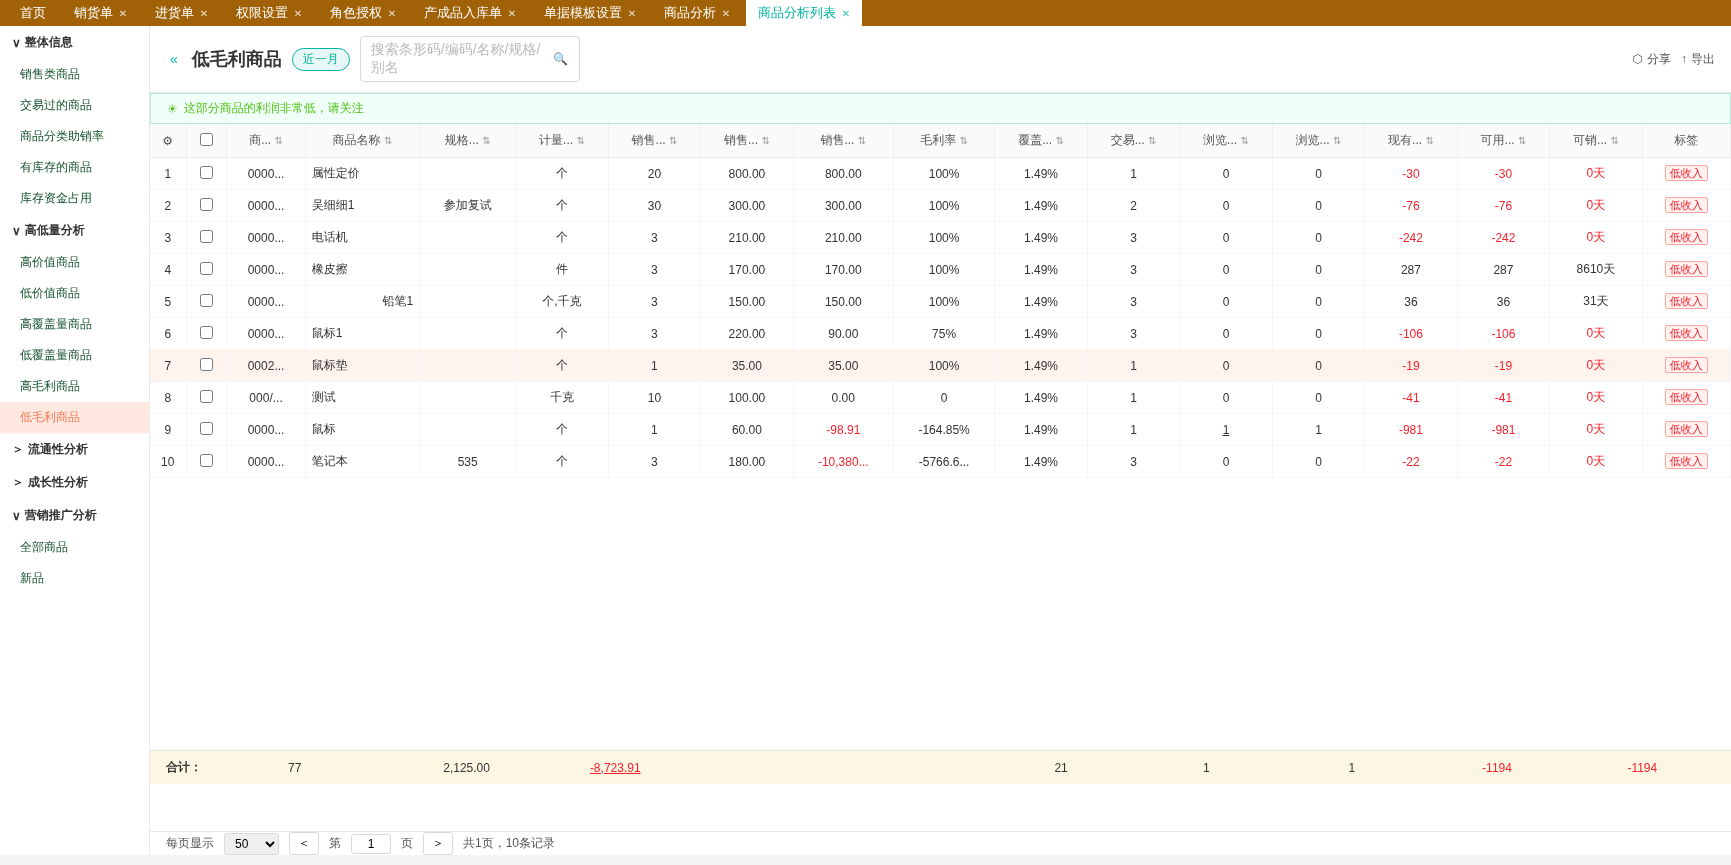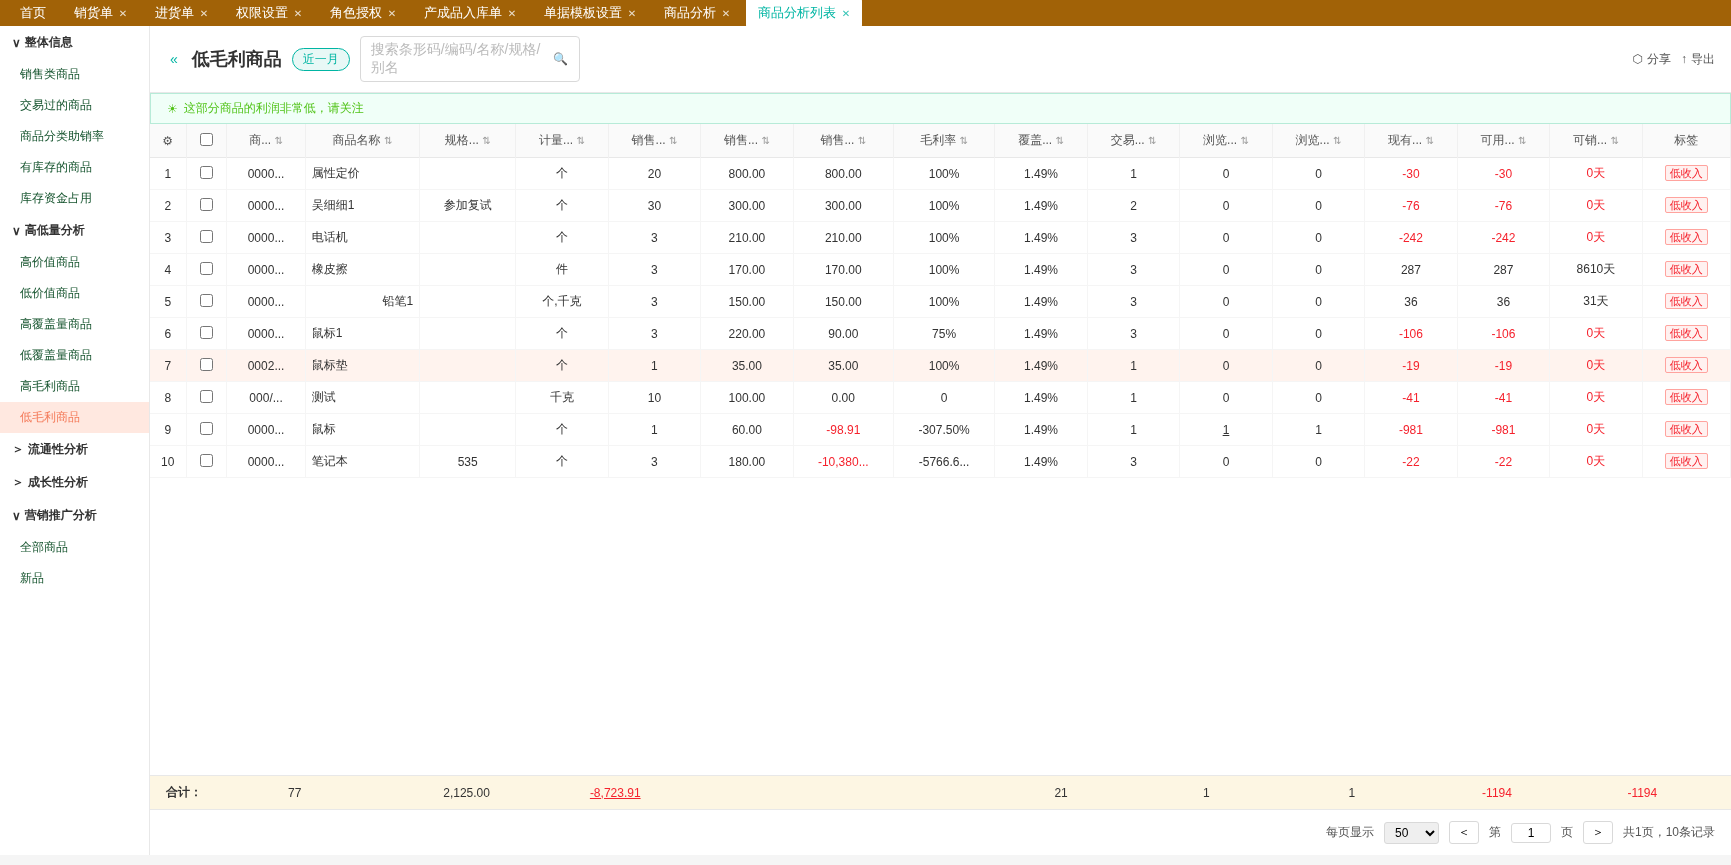--- a/index.html
+++ b/index.html
@@ -172,25 +172,26 @@
       gap: 0;
     }
     .footer-label { font-weight: bold; margin-right: 20px; }
 
     
     .pagination {
       background: #fff;
       border-top: 1px solid #e8e8e8;
       display: flex;
       align-items: center;
-      justify-content: flex-end;
-      padding: 11px 16px;
+      justify-content: flex-start;
+      padding: 0 16px;
       gap: 10px;
       font-size: 12px;
       color: #555;
+      margin-top: 47px;
     }
     .page-size-select {
       border: 1px solid #d9d9d9;
       border-radius: 3px;
       padding: 2px 6px;
       font-size: 12px;
     }
     .page-nav-btn {
       border: 1px solid #d9d9d9;
       background: #fff;
@@ -517,21 +518,21 @@
             <tr>
       <td>9</td>
       <td><input type="checkbox" style=""></td>
       <td>0000...</td>
       <td style="text-align:left;">鼠标</td>
       <td></td>
       <td>个</td>
       <td>1</td>
       <td>60.00</td>
       <td class="red-text">-98.91</td>
-      <td>-307.50%</td>
+      <td>-164.85%</td>
       <td>1.49%</td>
       <td>1</td>
       <td class="underline">1</td>
       <td>1</td>
       <td class="red-text">-981</td>
       <td class="red-text">-981</td>
       <td class="red-text">0天</td>
       <td><span class="tag-low">低收入</span></td>
     </tr>
             <tr>

